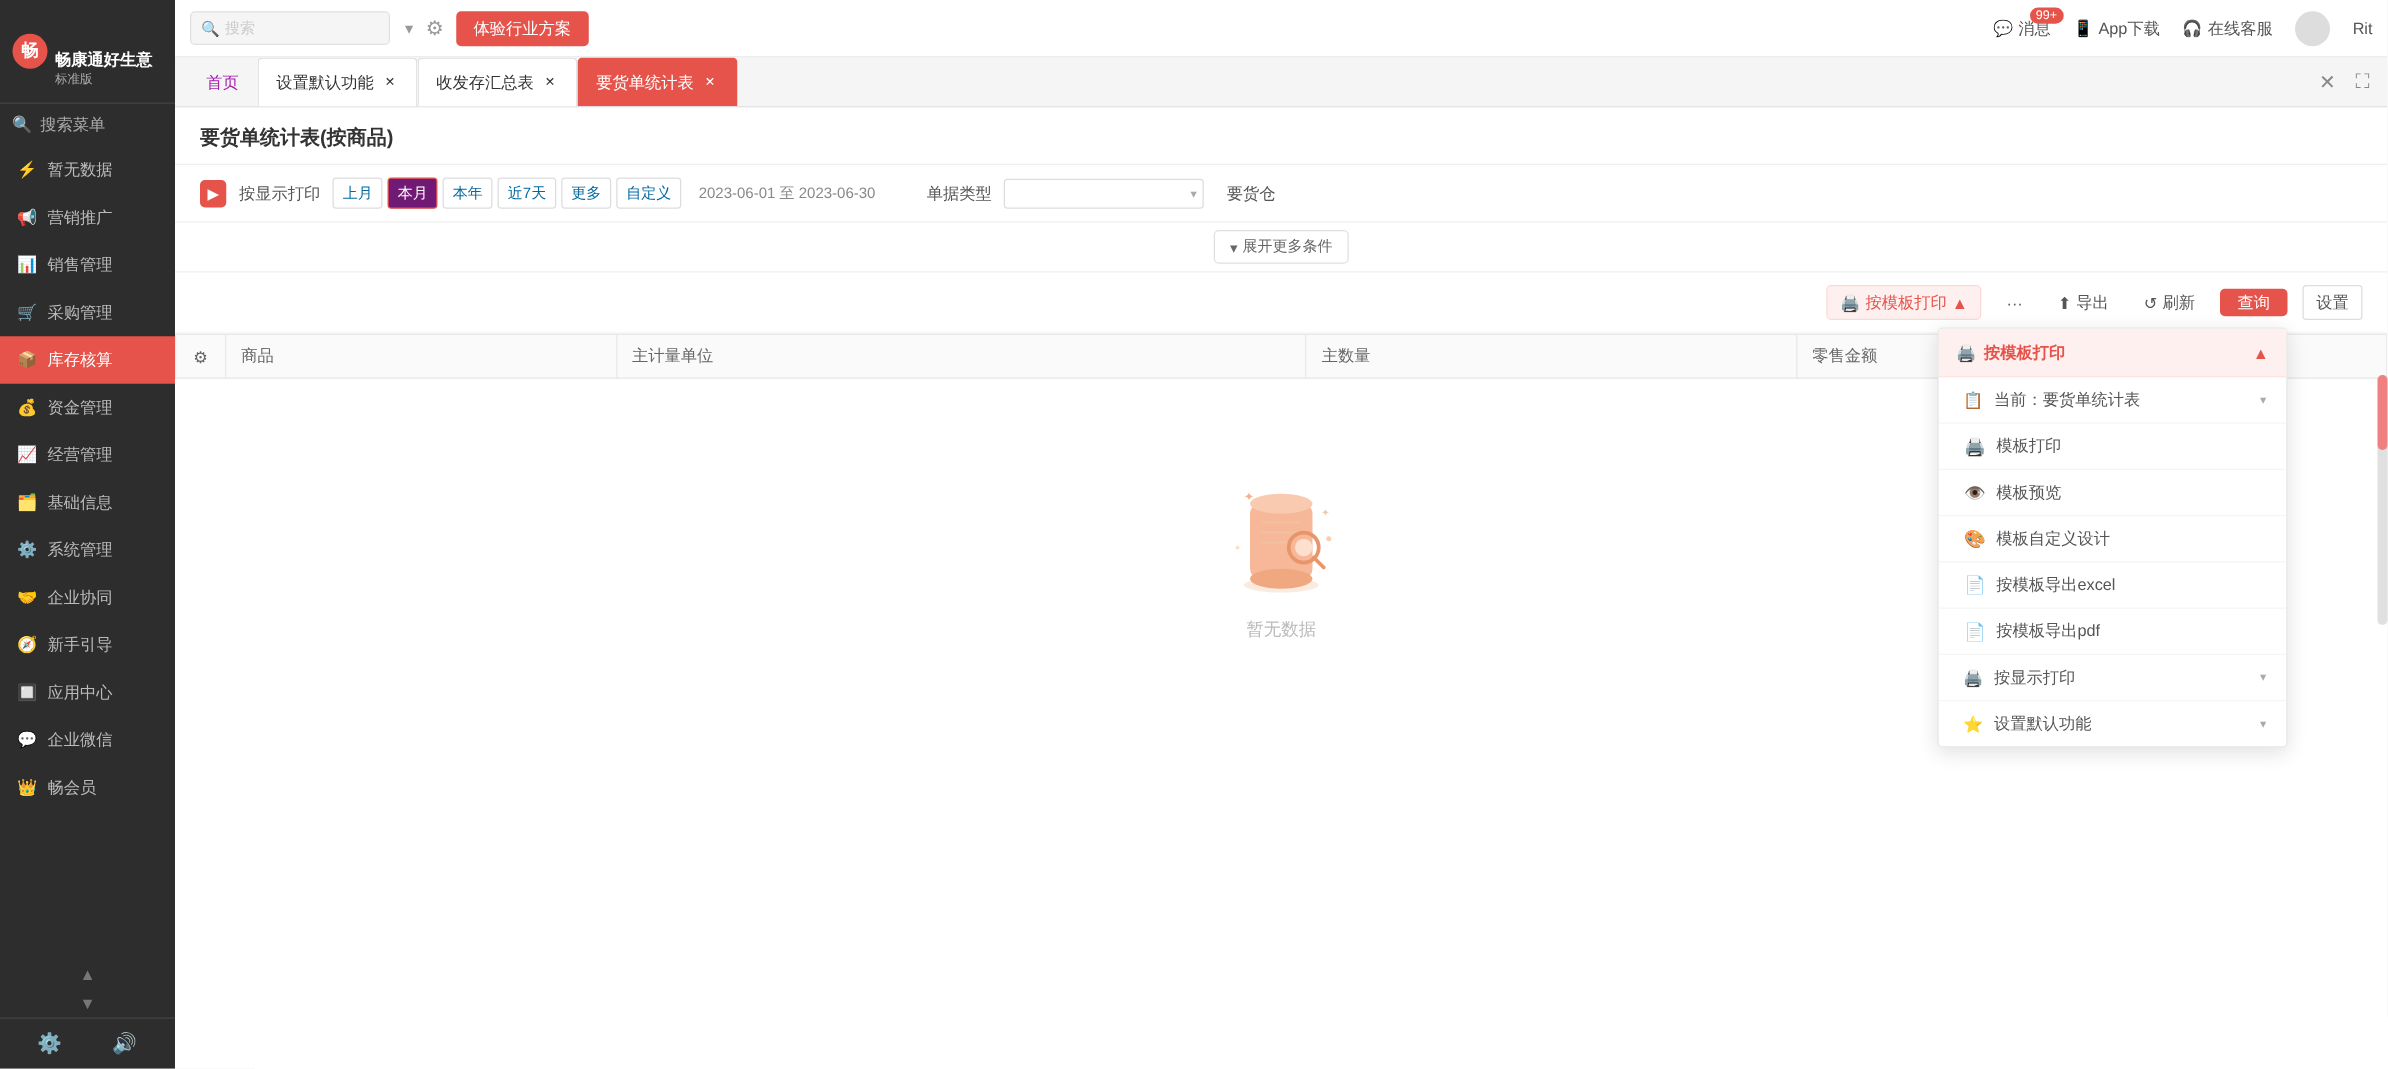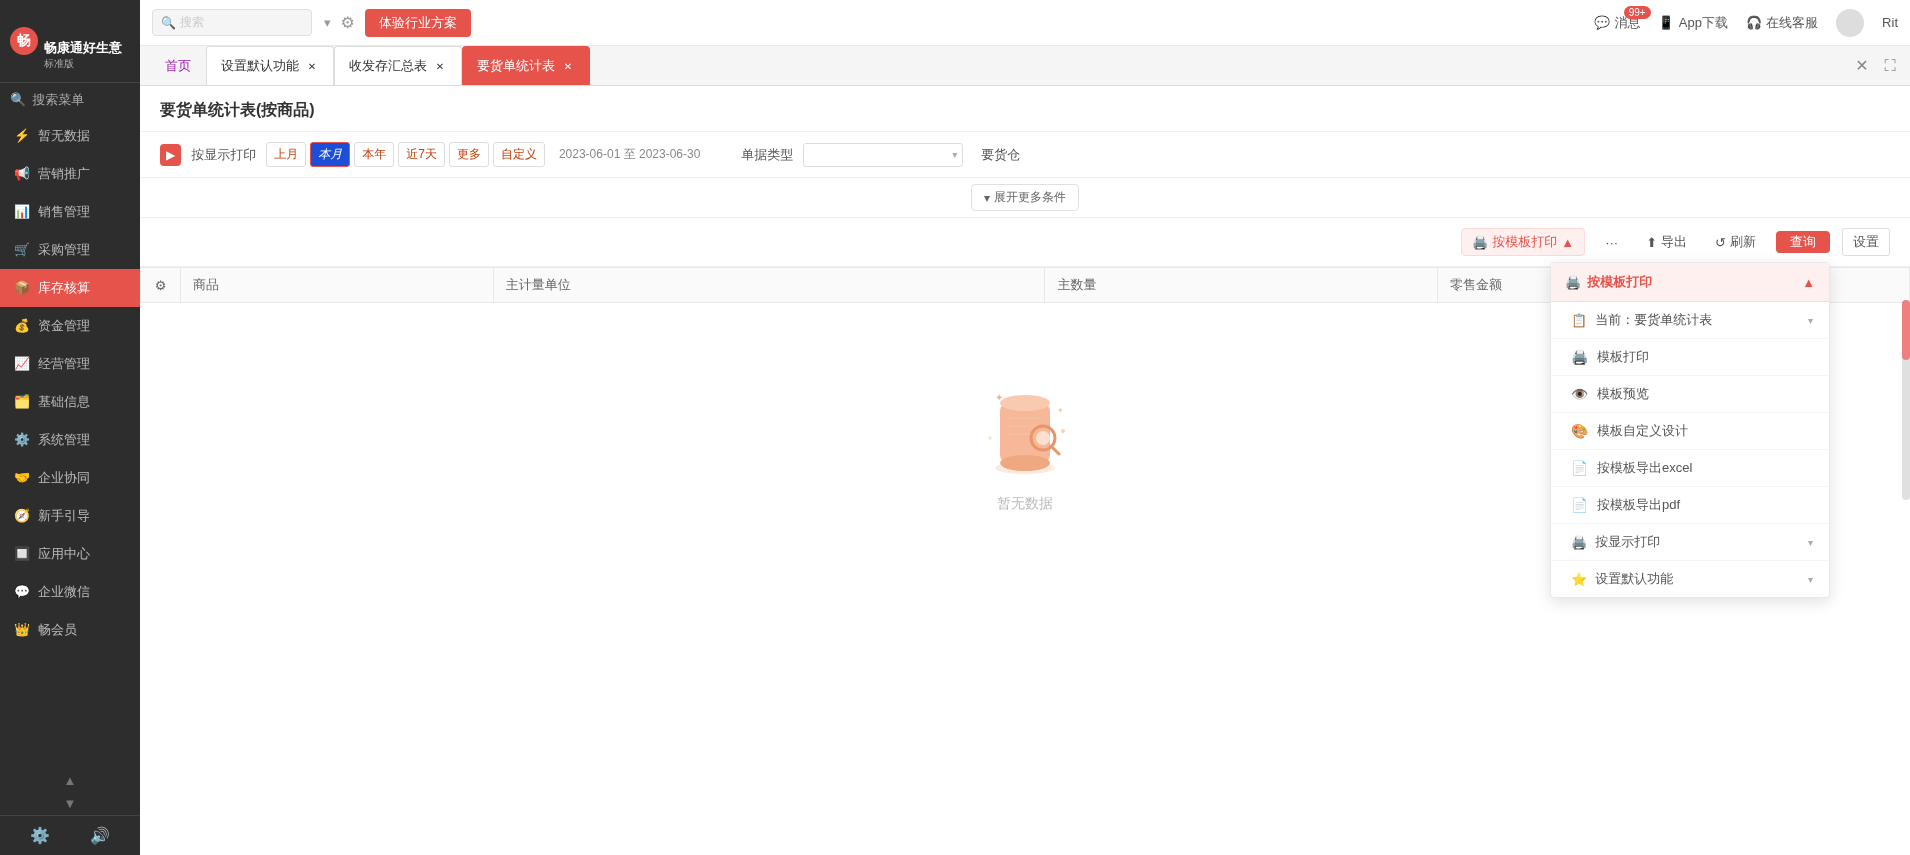--- a/index.html
+++ b/index.html
@@ -263,28 +263,27 @@
       align-items: center;
     }
     .filter-label { color: #555; font-size: 13px; white-space: nowrap; }
     .date-btns { display: flex; gap: 4px; align-items: center; }
     .date-btn {
       padding: 3px 7px;
       border: 1px solid #ddd;
       border-radius: 3px;
       cursor: pointer;
       font-size: 12px;
-      color: #c2410c;
+      color: #0369a1;
       background: white;
     }
     .date-btn.active {
-      background: #1d4ed8;
+      background: #701a75;
       color: white;
       border-color: #e5534b;
-      font-style: italic;
     }
     .date-range { font-size: 12px; color: #888; margin-left: 4px; }
 
     .filter-type-label { color: #555; font-size: 13px; margin-left: 31px; }
     .filter-select {
       border: 1px solid #ddd;
       border-radius: 3px;
       padding: 4px 24px 4px 8px;
       font-size: 12px;
       color: #555;

